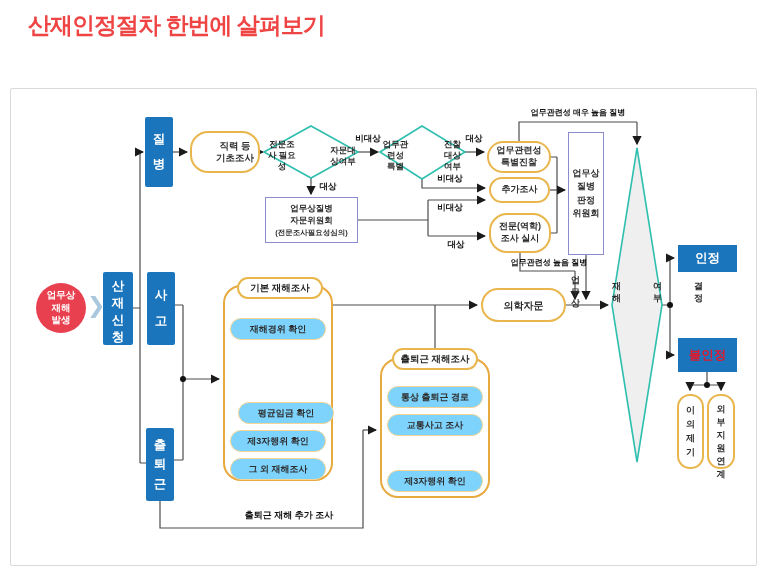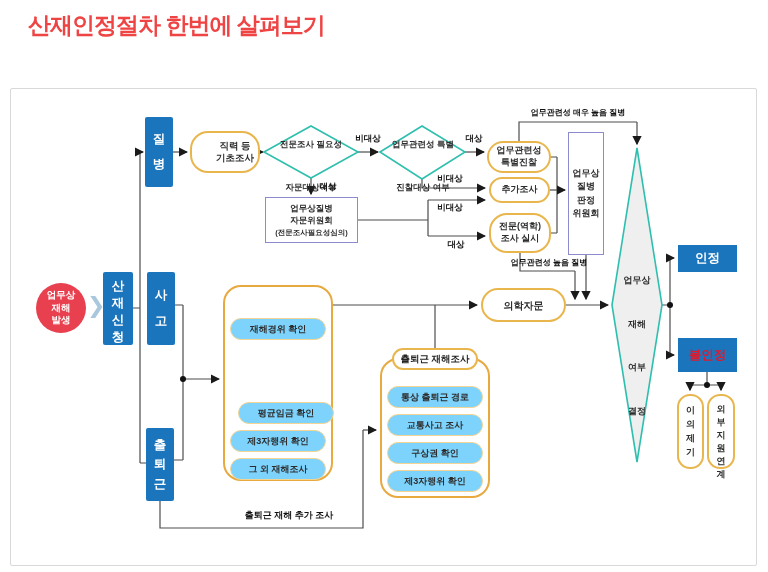--- a/index.html
+++ b/index.html
@@ -16,21 +16,21 @@
   .pill{background:#fff;border:2px solid #e9b64d;border-radius:18px;display:flex;flex-direction:column;
         align-items:center;justify-content:center;font-size:9.5px;font-weight:600;color:#2d2d2d;line-height:1.3;text-align:center;}
   .item{background:#7dd3fc;border:1.5px solid #f2d495;border-radius:12px;display:flex;align-items:center;
         justify-content:center;font-size:9px;font-weight:600;color:#2d2d2d;white-space:nowrap;}
   .group{background:#fff;border:2px solid #e8a93f;border-radius:18px;}
   .header-pill{background:#fff;border:2px solid #e9b64d;border-radius:12px;display:flex;align-items:center;
         justify-content:center;font-size:9.5px;font-weight:700;color:#222;z-index:2;white-space:nowrap;}
   .prect{background:#fff;border:1.5px solid #8b8bcd;display:flex;flex-direction:column;align-items:center;
         justify-content:center;font-size:9px;font-weight:600;color:#2d2d2d;line-height:1.5;text-align:center;}
   .prect .small{font-size:7.5px;}
-  .dtext{display:flex;flex-direction:column;align-items:center;justify-content:center;font-size:8.5px;
+  .dtext{display:flex;flex-direction:row;align-items:center;justify-content:center;font-size:8.5px;
         font-weight:600;color:#2d2d2d;line-height:1.3;text-align:center;gap:32px;}
   .elabel{font-size:8.5px;font-weight:600;color:#111;transform:translate(-50%,-50%);white-space:nowrap;}
   .elabel.tiny{font-size:8px;}
   .bluebox{background:#1b75bc;color:#fff;font-weight:bold;font-size:12.5px;display:flex;align-items:center;justify-content:center;}
   .bluebox.neg{color:#e0192d;}
   .vpill{background:#fff;border:2px solid #e9b64d;border-radius:13px;display:flex;flex-direction:column;
         align-items:center;justify-content:space-evenly;font-size:9px;font-weight:600;color:#2d2d2d;padding:7px 0;}
 </style>
 </head>
 <body>
@@ -145,30 +145,30 @@
     <div>조사 실시</div>
   </div>
   <div class="abs prect" style="left:568px;top:132px;width:36px;height:123px;">
     <div>업무상</div>
     <div>질병</div>
     <div>판정</div>
     <div>위원회</div>
   </div>
 
   <div class="abs group" style="left:223px;top:285px;width:110px;height:196px;"></div>
+  <div class="abs header-pill" style="left:237px;top:277px;width:86px;height:22px;">기본 재해조사</div>
   <div class="abs item" style="left:230px;top:318px;width:96px;height:22px;">재해경위 확인</div>
   <div class="abs item" style="left:238px;top:402px;width:96px;height:22px;">평균임금 확인</div>
   <div class="abs item" style="left:230px;top:430px;width:96px;height:22px;">제3자행위 확인</div>
   <div class="abs item" style="left:230px;top:458px;width:96px;height:22px;">그 외 재해조사</div>
 
   <div class="abs group" style="left:380px;top:358px;width:110px;height:140px;"></div>
   <div class="abs header-pill" style="left:392px;top:348px;width:86px;height:22px;">출퇴근 재해조사</div>
   <div class="abs item" style="left:387px;top:386px;width:96px;height:22px;">통상 출퇴근 경로</div>
   <div class="abs item" style="left:387px;top:414px;width:96px;height:22px;">교통사고 조사</div>
-  <div class="abs item" style="left:387px;top:442px;width:96px;height:22px;">구상권 확인</div>
   <div class="abs item" style="left:387px;top:470px;width:96px;height:22px;">제3자행위 확인</div>
 
   <div class="abs pill" style="left:481px;top:288px;width:85px;height:34px;font-size:10px;">의학자문</div>
 
   <div class="abs dtext" style="left:612px;top:275px;width:50px;font-size:9px;font-weight:700;">
     <div>업무상</div>
     <div>재해</div>
     <div>여부</div>
     <div>결정</div>
   </div>

